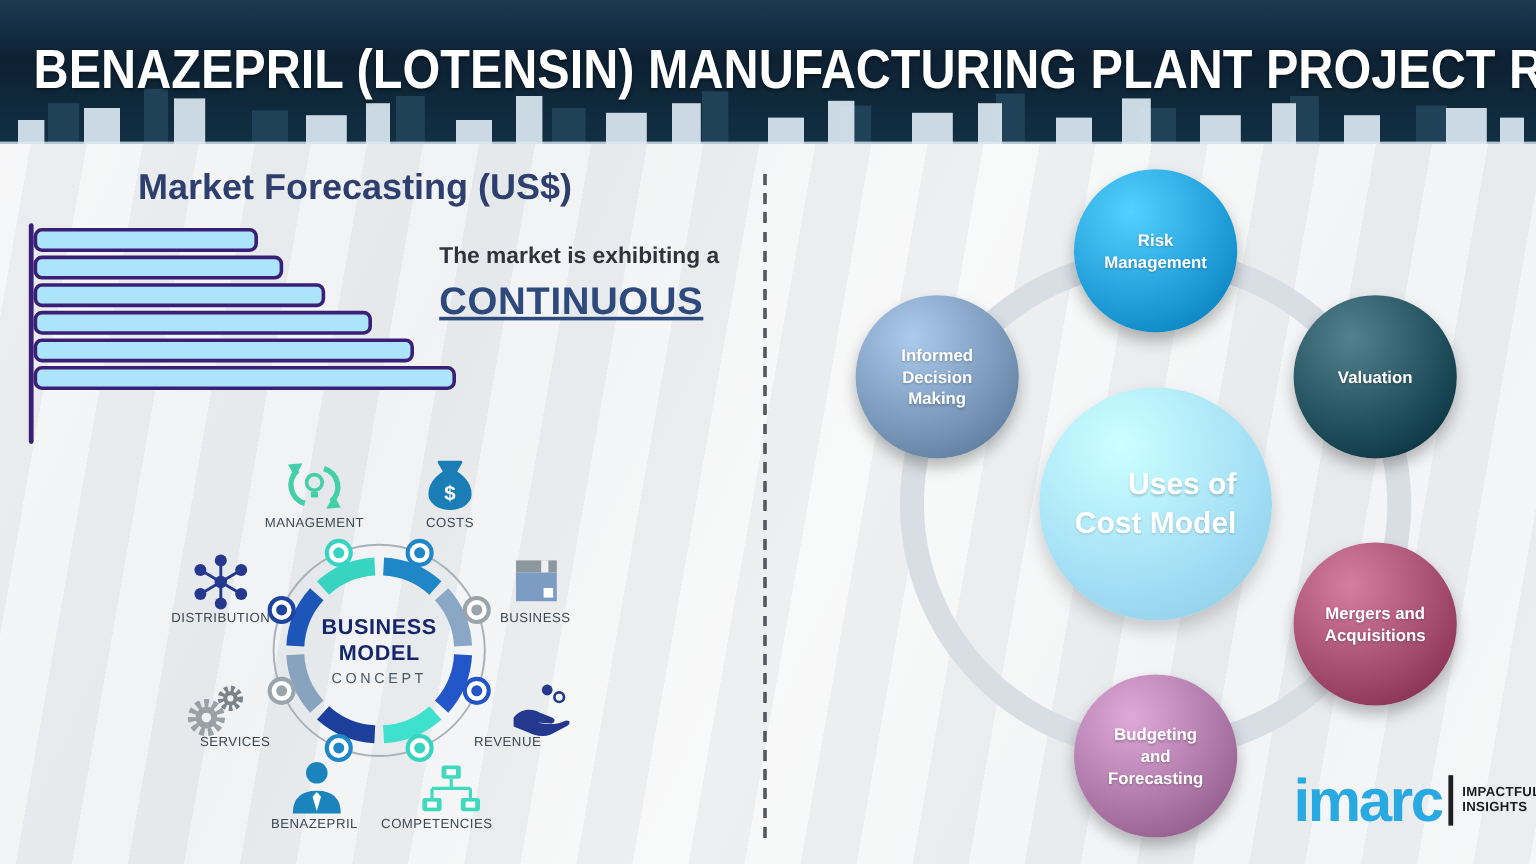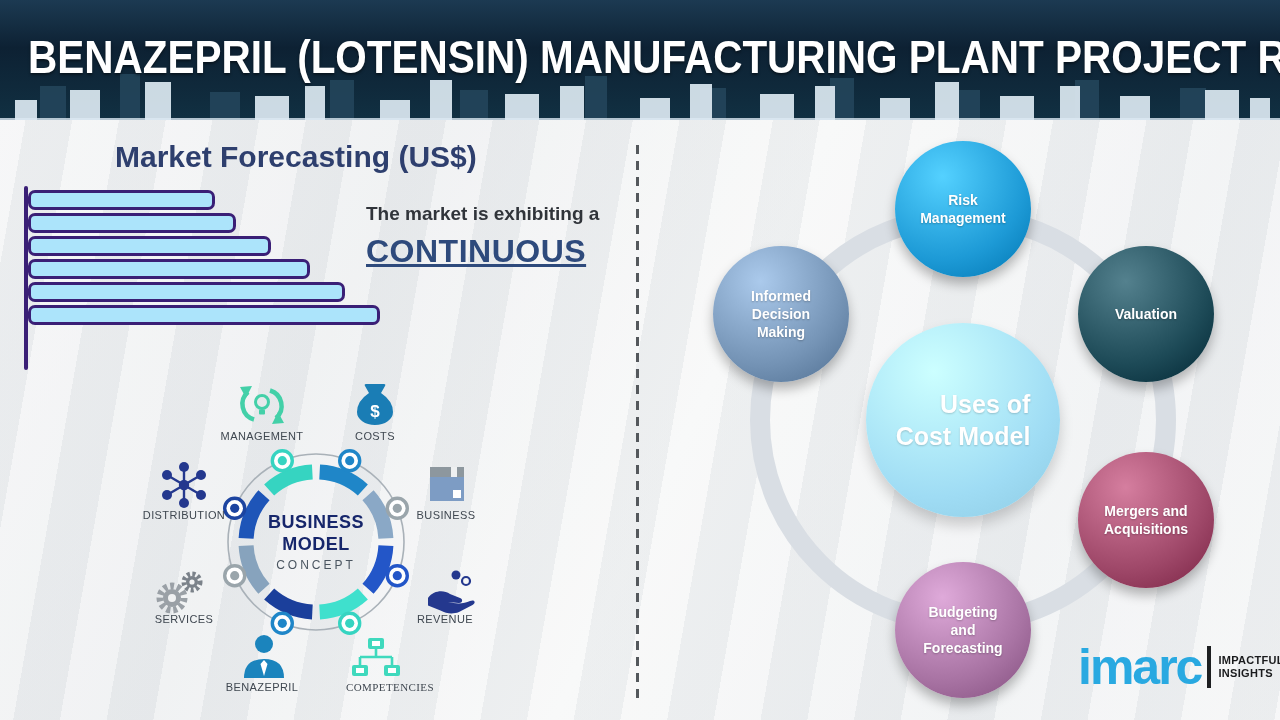--- a/index.html
+++ b/index.html
@@ -227,28 +227,28 @@
   <div class="cov-label" style="left:446px;top:509px;">BUSINESS</div>
 
   <svg class="cov-icon" style="left:150px;top:566px;" width="60" height="52" viewBox="0 0 60 52">
     <circle cx="42" cy="16" r="8" fill="none" stroke="#7b828a" stroke-width="5" stroke-dasharray="3 2.4"></circle>
     <circle cx="42" cy="16" r="6" fill="#7b828a"></circle>
       <circle cx="42" cy="16" r="2.6" fill="#f0f1f2"></circle>
     <circle cx="22" cy="32" r="12" fill="none" stroke="#9aa0a6" stroke-width="7" stroke-dasharray="3.8 3"></circle>
     <circle cx="22" cy="32" r="9" fill="#9aa0a6"></circle>
       <circle cx="22" cy="32" r="4" fill="#f0f1f2"></circle>
   </svg>
-  <div class="cov-label" style="left:184px;top:613px;">SERVICES</div>
+  <div class="cov-label" style="left:196px;top:613px;">SERVICES</div>
 
   <svg class="cov-icon" style="left:422px;top:566px;" width="56" height="52" viewBox="0 0 56 52">
     <circle cx="34" cy="9" r="4.5" fill="#24388e"></circle>
     <circle cx="44" cy="15" r="4" fill="none" stroke="#24388e" stroke-width="2.2"></circle>
     <path d="M6 32 C 12 24, 22 24, 28 28 L38 32 C 41.5 33.2 40.5 37.5 36.5 37 L26 36 C 34 38 42 38 48 35 C 52.5 33 54.5 36.5 50.5 39 L37 46 C 30.5 48.5 24.5 47.5 18.5 44.5 L6 39.5 Z" fill="#24388e"></path>
   </svg>
-  <div class="cov-label" style="left:445px;top:613px;">REVENUE</div>
+  <div class="cov-label" style="left:423px;top:613px;">REVENUE</div>
 
   <svg class="cov-icon" style="left:238px;top:632px;" width="52" height="48" viewBox="0 0 52 48">
     <circle cx="26" cy="12" r="9" fill="#1b84bd"></circle>
     <path d="M6 46 q0 -19 20 -19 q20 0 20 19 z" fill="#1b84bd"></path>
     <polygon points="26,28 29.5,32 26,44 22.5,32" fill="#ffffff"></polygon>
   </svg>
   <div class="cov-label" style="left:262px;top:681px;">BENAZEPRIL</div>
 
   <svg class="cov-icon" style="left:348px;top:636px;" width="56" height="46" viewBox="0 0 56 46">
     <g stroke="#3fd9bd" stroke-width="2.6" fill="none">
@@ -258,21 +258,21 @@
       <rect x="20" y="2" width="16" height="11" rx="2"></rect>
         <rect x="4" y="29" width="16" height="11" rx="2"></rect>
         <rect x="36" y="29" width="16" height="11" rx="2"></rect>
     </g>
     <g fill="#ffffff">
       <rect x="24" y="5" width="8" height="5"></rect>
         <rect x="8" y="32" width="8" height="5"></rect>
         <rect x="40" y="32" width="8" height="5"></rect>
     </g>
   </svg>
-  <div class="cov-label" style="left:390px;top:681px;font-family:Liberation Serif, serif;">COMPETENCIES</div>
+  <div class="cov-label" style="left:364px;top:681px;">COMPETENCIES</div>
 
   <div class="uses-ring" style="border-color: rgb(217, 222, 228);"></div>
   <div class="sat sat-top" style="background: radial-gradient(circle at 35% 26%, rgb(84, 209, 255), rgb(29, 154, 214) 62%, rgb(0, 116, 176) 100%);">
     <div class="sat-label">Risk
 Management</div>
   </div>
   <div class="sat sat-ur" style="background: radial-gradient(circle at 35% 26%, rgb(84, 129, 142), rgb(29, 74, 87) 62%, rgb(0, 36, 49) 100%);">
     <div class="sat-label">Valuation</div>
   </div>
   <div class="sat sat-lr" style="background: radial-gradient(circle at 35% 26%, rgb(213, 126, 159), rgb(158, 71, 104) 62%, rgb(120, 33, 66) 100%);">

